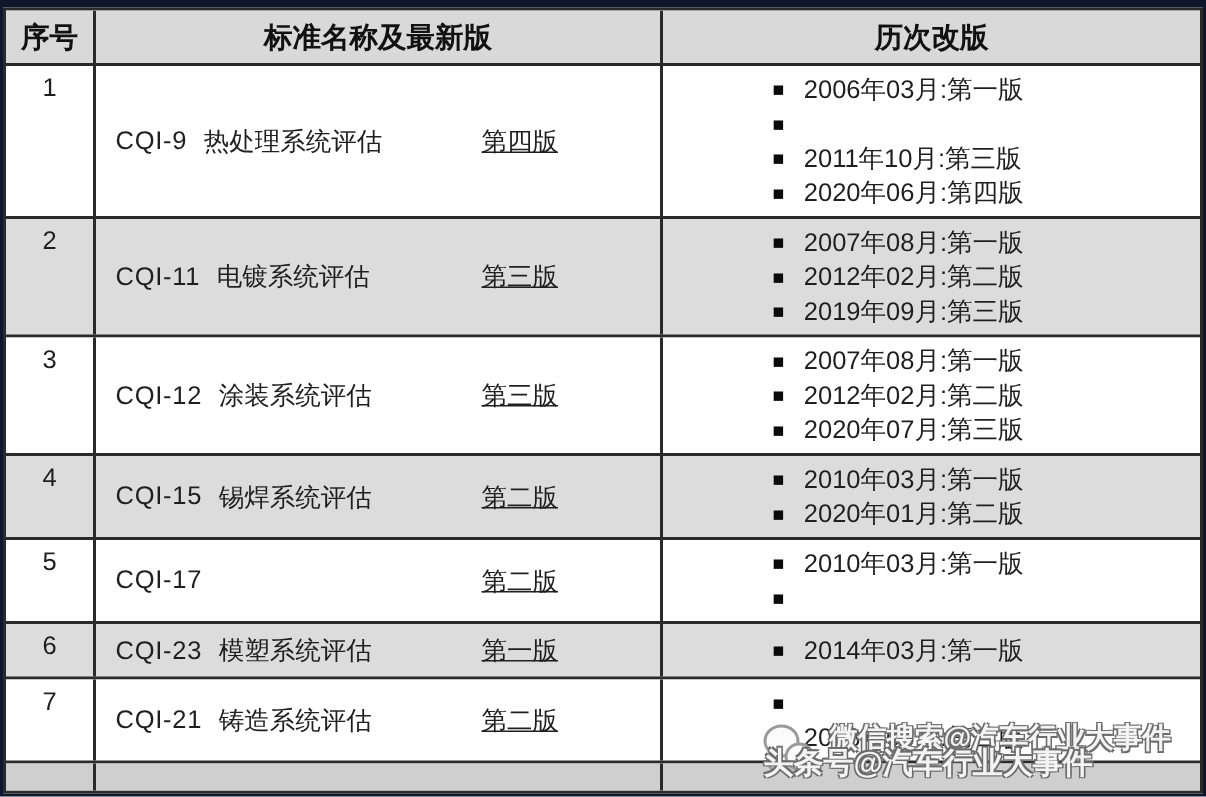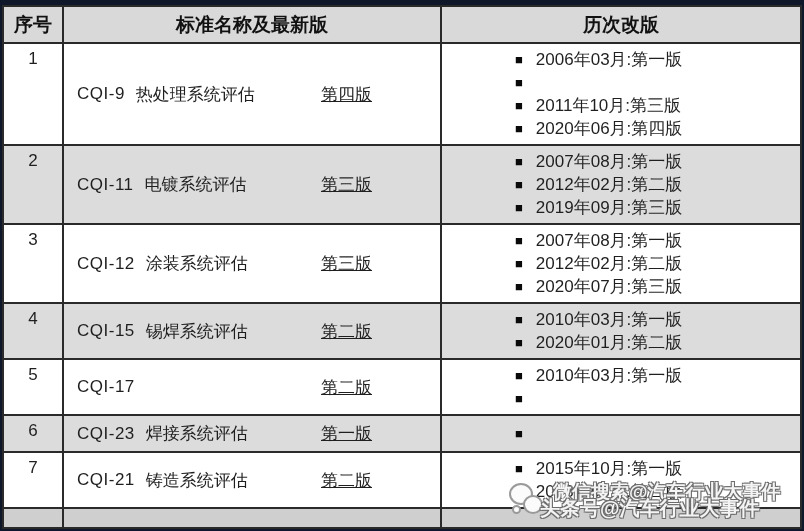--- a/index.html
+++ b/index.html
@@ -61,21 +61,21 @@
     position: absolute; right: 2px; bottom: 4px; width: 295px; height: 50px;
     pointer-events: none;
   }
   .wm-text {
     position: absolute; font-weight: bold; white-space: nowrap;
     color: #f4f4f4;
     text-shadow: -1px -1px 0 #6d6d6d, 1px -1px 0 #6d6d6d,
                  -1px 1px 0 #6d6d6d, 1px 1px 0 #6d6d6d;
   }
   .wm-line1 { top: 2px; left: 46px; font-size: 19px; }
-  .wm-line2 { top: 18px; left: 33px; font-size: 20px; }
+  .wm-line2 { top: 18px; left: 2px; font-size: 20px; }
   .wm-logo { position:absolute; left: 0; top: 4px; width: 52px; height: 40px; }
   .wm-circle {
     position:absolute; border-radius: 50%;
     background: #fbfbfb; border: 2px solid #9a9a9a;
   }
   .wm-c1 { width: 24px; height: 22px; left: 2px; top: 2px; }
   .wm-c2 { width: 20px; height: 19px; left: 16px; top: 14px; }
   .wm-c3 { width: 9px; height: 9px; left: 5px; top: 24px; }
 </style>
 </head>
@@ -207,44 +207,44 @@
                 <span class="bullet">■</span>
               </div>
             </div>
     </div>
   </div>
 
   <div class="t-row shade">
     <div class="cell no-cell">6</div>
     <div class="cell name-cell">
       <span class="std-code">CQI-23</span>
-      <span class="std-name">焊接系统评估</span>
+      <span class="std-name">模塑系统评估</span>
       <span class="std-version">第一版</span>
     </div>
     <div class="cell rev-cell">
       <div class="rev-block">
               <div class="rev-line">
                 <span class="bullet">■</span>
+                <span>2014年03月:第一版</span>
               </div>
             </div>
     </div>
   </div>
 
   <div class="t-row">
     <div class="cell no-cell">7</div>
     <div class="cell name-cell">
       <span class="std-code">CQI-21</span>
       <span class="std-name">铸造系统评估</span>
       <span class="std-version">第二版</span>
     </div>
     <div class="cell rev-cell">
       <div class="rev-block">
               <div class="rev-line">
                 <span class="bullet">■</span>
-                <span>2015年10月:第一版</span>
               </div>
               <div class="rev-line">
                 <span class="bullet">■</span>
                 <span>2018年03月:第二版</span>
               </div>
             </div>
     </div>
   </div>
 
   <div class="t-row shade last">

